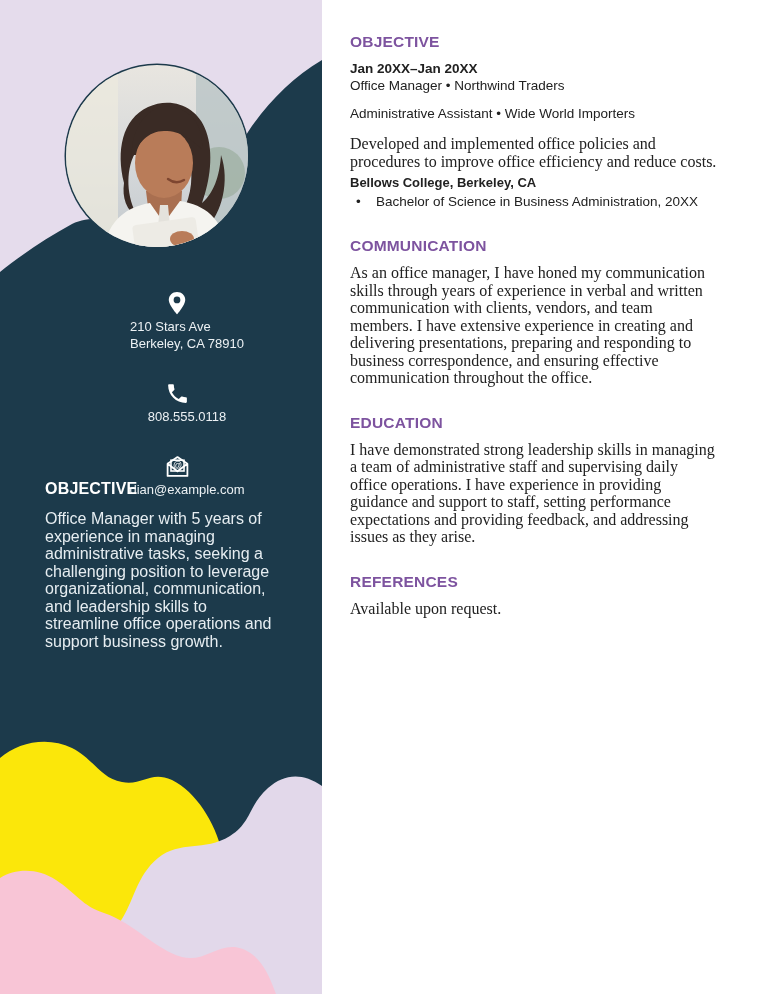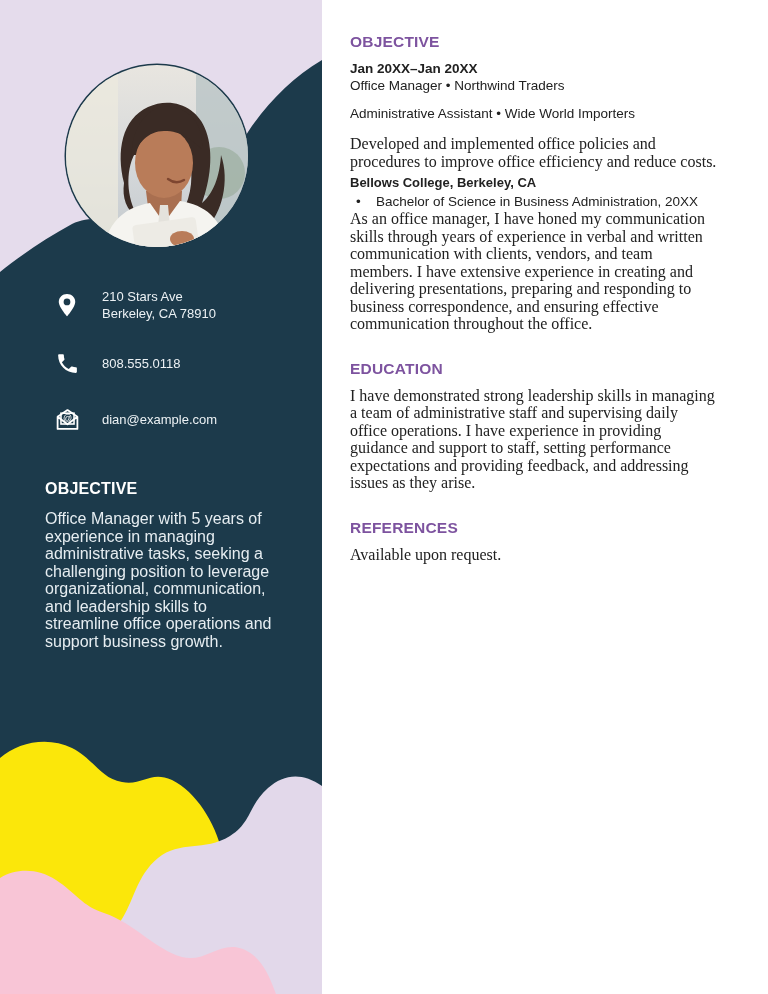--- a/index.html
+++ b/index.html
@@ -26,20 +26,21 @@
     width:186px;height:186px;
   }
   .contact{
     position:absolute;left:0;top:288px;width:322px;
     color:#ecf1f4;
   }
   .contact-row{
     display:flex;align-items:center;
     padding:0 0 0 52px;
     margin-bottom:26px;
+    flex-direction:column;
   }
   .contact-icon{
     width:30px;height:30px;flex:0 0 30px;
     margin-right:20px;
     display:flex;align-items:center;justify-content:center;
   }
   .contact-text{
     font-size:13px;line-height:17px;color:#ecf1f4;
   }
   .objective{
@@ -246,20 +247,21 @@
     </div>
 
     <p class="body-text summary">Developed and implemented office policies and procedures to improve office efficiency and reduce costs.</p>
 
     <p class="school">Bellows College, Berkeley, CA</p>
     <div class="degree-row">
       <span class="degree-bullet">•</span>
       <span>Bachelor of Science in Business Administration, 20XX</span>
     </div>
 
+    <h2 class="sec-heading">COMMUNICATION</h2>
     <p class="body-text">As an office manager, I have honed my communication skills through years of experience in verbal and written communication with clients, vendors, and team members. I have extensive experience in creating and delivering presentations, preparing and responding to business correspondence, and ensuring effective communication throughout the office.</p>
 
     <h2 class="sec-heading">EDUCATION</h2>
     <p class="body-text">I have demonstrated strong leadership skills in managing a team of administrative staff and supervising daily office operations. I have experience in providing guidance and support to staff, setting performance expectations and providing feedback, and addressing issues as they arise.</p>
 
     <h2 class="sec-heading">REFERENCES</h2>
     <p class="body-text">Available upon request.</p>
 
   </div>
 </div>

